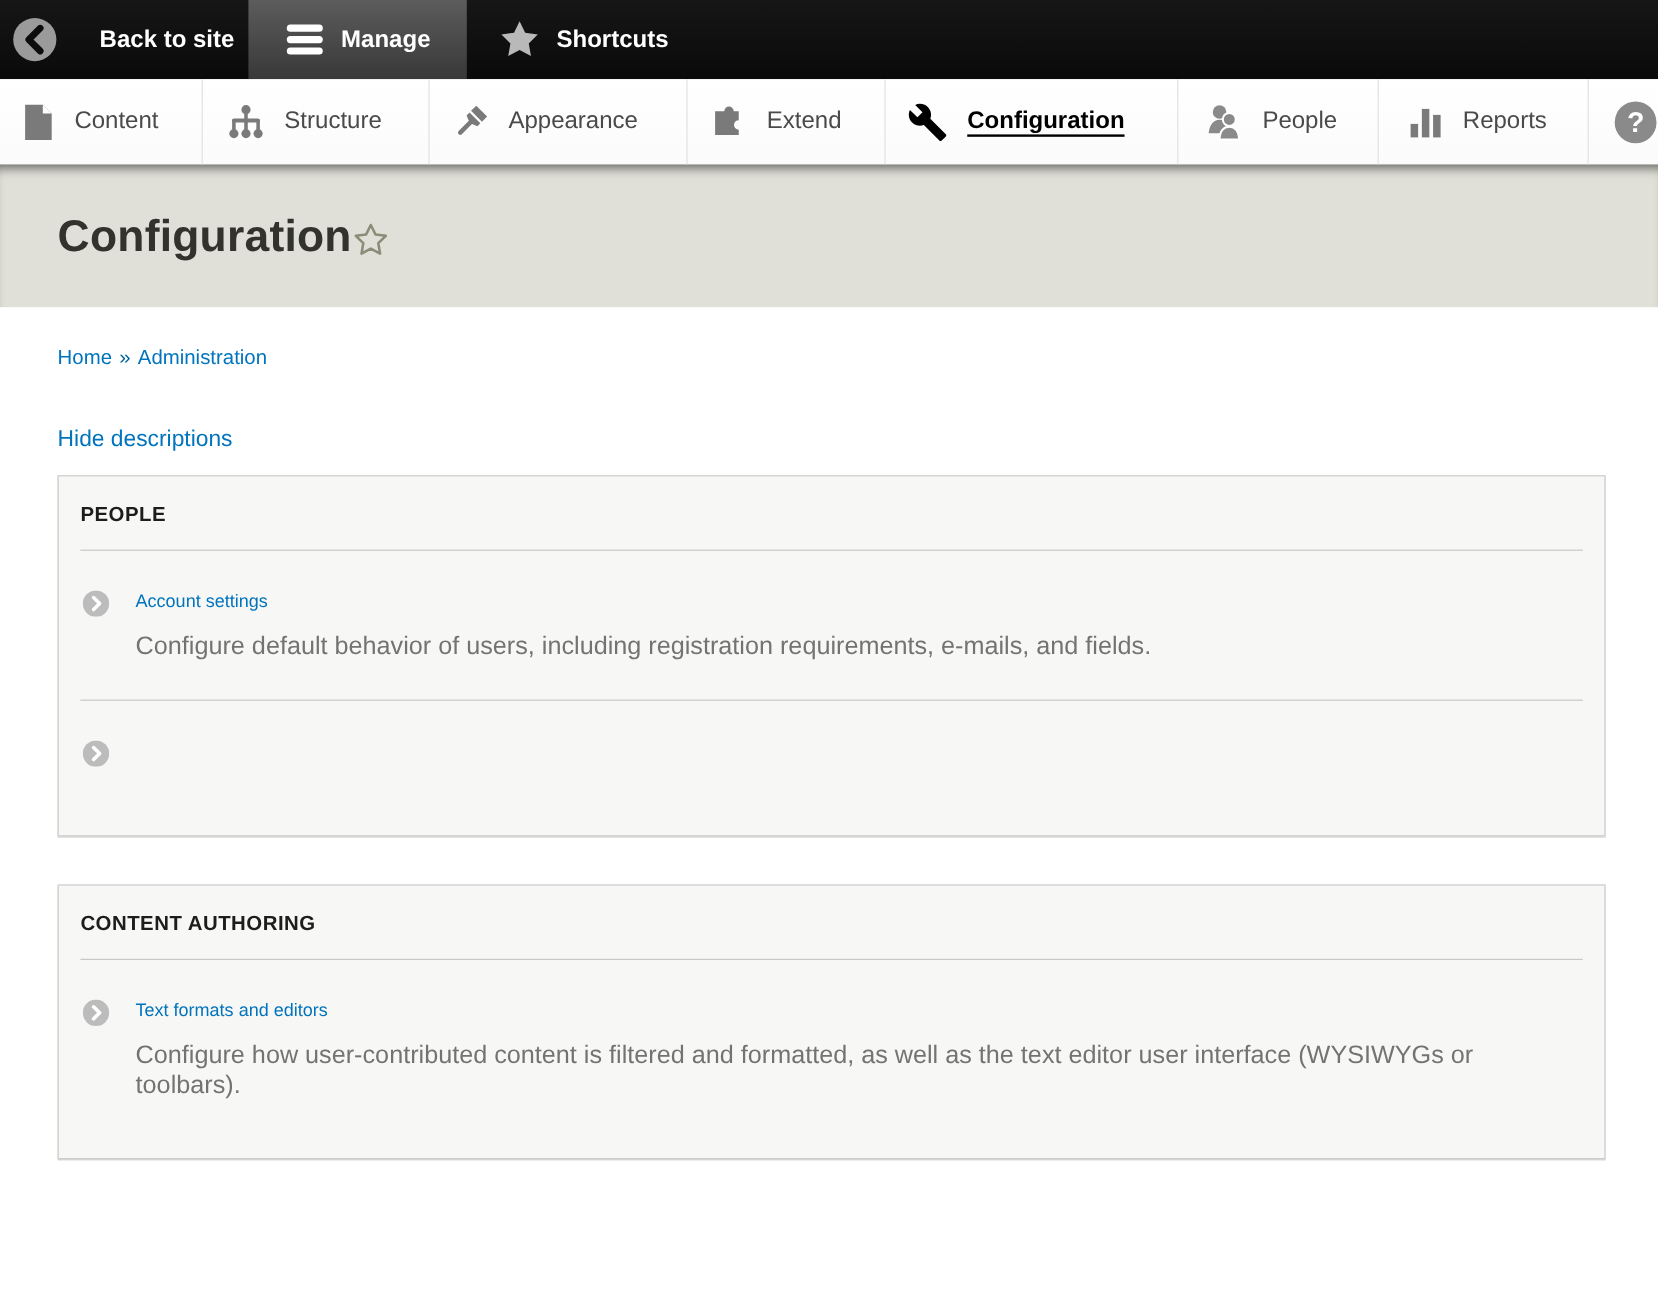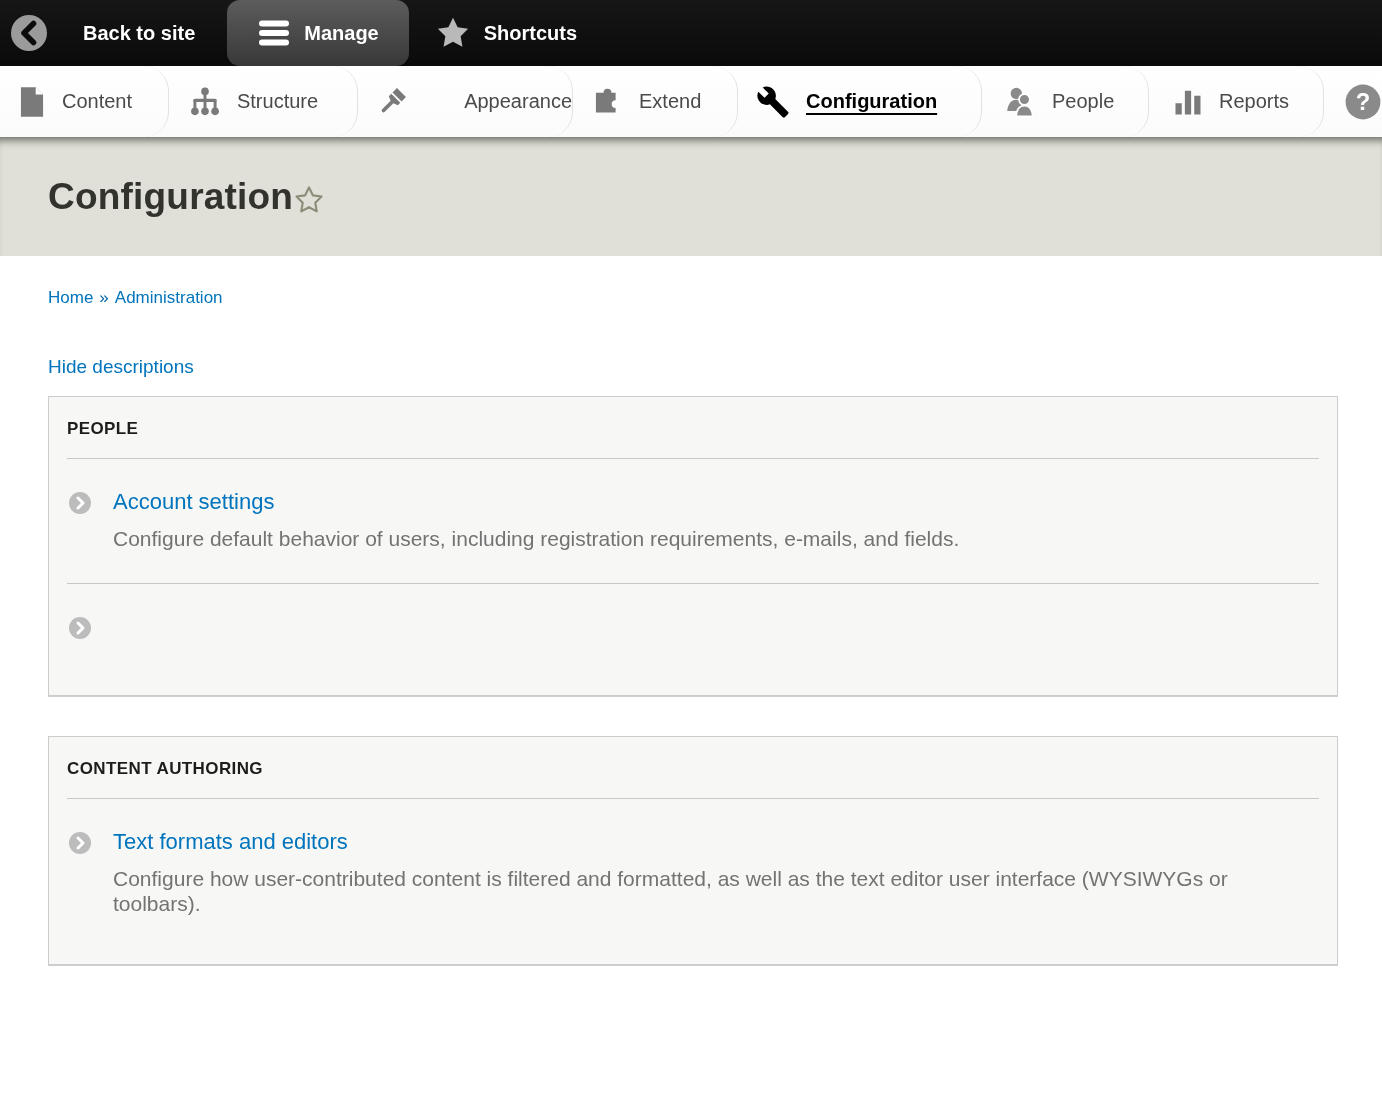--- a/index.html
+++ b/index.html
@@ -18,45 +18,43 @@
     color: #fff;
   }
   .admin-bar-item {
     display: flex; align-items: center;
     gap: 13px;
     padding: 0 26px;
     font-size: 20px; font-weight: bold;
     color: #fff; cursor: pointer;
     white-space: nowrap;
   }
-  .admin-bar-item.back { padding-left: 10px; padding-right: 32px; gap: 35px; }
+  .admin-bar-item.back { padding-left: 10px; padding-right: 12px; gap: 35px; }
   .admin-bar-item.active-tray {
     background: linear-gradient(#5c5c5c, #383838);
     padding: 0 30px;
-    border-radius: 13px;
   }
   
   .toolbar {
     height: 71px;
     background: linear-gradient(#ffffff, #fbfbfb);
     display: flex;
     align-items: stretch;
     position: relative;
   }
   .toolbar-tab {
     display: flex; align-items: center;
     gap: 16px;
     border-right: 1px solid #e2e2e2;
     box-sizing: border-box;
     font-size: 20px;
     color: #4a4a4a;
     cursor: pointer;
     padding-left: 18px;
     white-space: nowrap;
-    border-radius: 25px;
   }
   .toolbar-tab .tab-label { color: #4a4a4a; }
   .toolbar-tab.active .tab-label {
     color: #000; font-weight: bold;
     text-decoration: underline;
     text-decoration-thickness: 2px;
     text-underline-offset: 5px;
   }
   .toolbar-help {
     flex: 1;
@@ -114,21 +112,21 @@
   .panel-item {
     display: flex;
     gap: 22px;
     padding: 30px 0 0 2px;
   }
   .panel-item-divider {
     border-top: 1px solid #c8c8c8;
     margin-top: 32px;
   }
   .item-link {
-    font-size: 22px;
+    font-size: 15px;
     color: #0074bd;
     text-decoration: none;
     cursor: pointer;
     line-height: 26px;
     display: inline-block;
   }
   .item-desc {
     margin-top: 11px;
     font-size: 21px;
     line-height: 25px;
@@ -195,21 +193,21 @@
         <rect x="11.8" y="10" width="2.4" height="7" fill="#7a7a7a"></rect>
         <rect x="20" y="10" width="2.4" height="7" fill="#7a7a7a"></rect>
         <circle cx="4.8" cy="19.6" r="3.1" fill="#7a7a7a"></circle>
         <circle cx="13" cy="19.6" r="3.1" fill="#7a7a7a"></circle>
         <circle cx="21.2" cy="19.6" r="3.1" fill="#7a7a7a"></circle>
       </svg>
     </span>
     <span class="tab-label">Structure</span>
   </div>
 
-  <div class="toolbar-tab" style="width:218px;justify-content:space-between;">
+  <div class="toolbar-tab" style="width:218px;">
     <span style="display:flex;">
       <svg width="32" height="32" viewBox="0 0 24 24">
         <g transform="rotate(45 12 12)" fill="#7a7a7a">
           <path d="M7.2 2 h9.6 v4.6 h-9.6 z"></path>
           <path d="M7.2 8 h9.6 v2.6 l-3.4 1.4 v9 a1.4 1.4 0 0 1-2.8 0 v-9 l-3.4-1.4 z"></path>
         </g>
       </svg>
     </span>
     <span class="tab-label">Appearance</span>
   </div>

